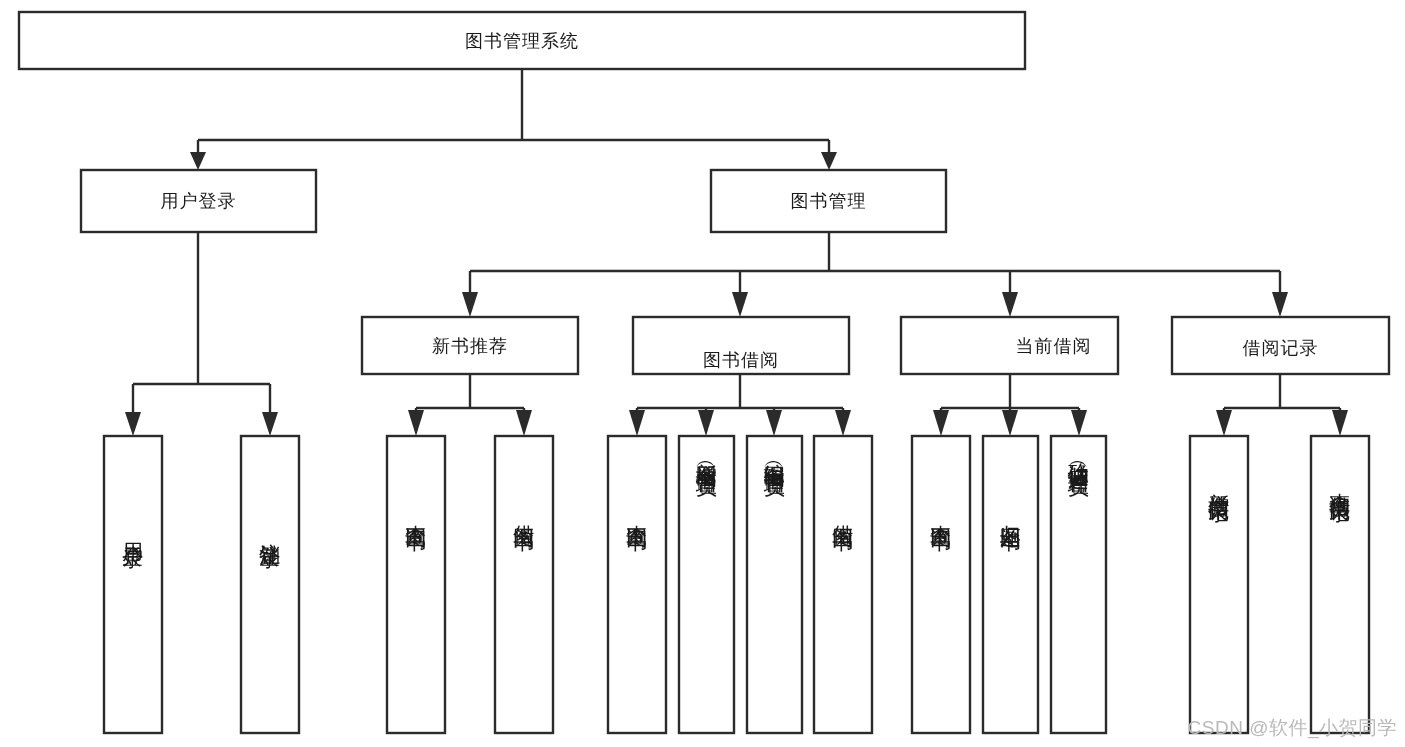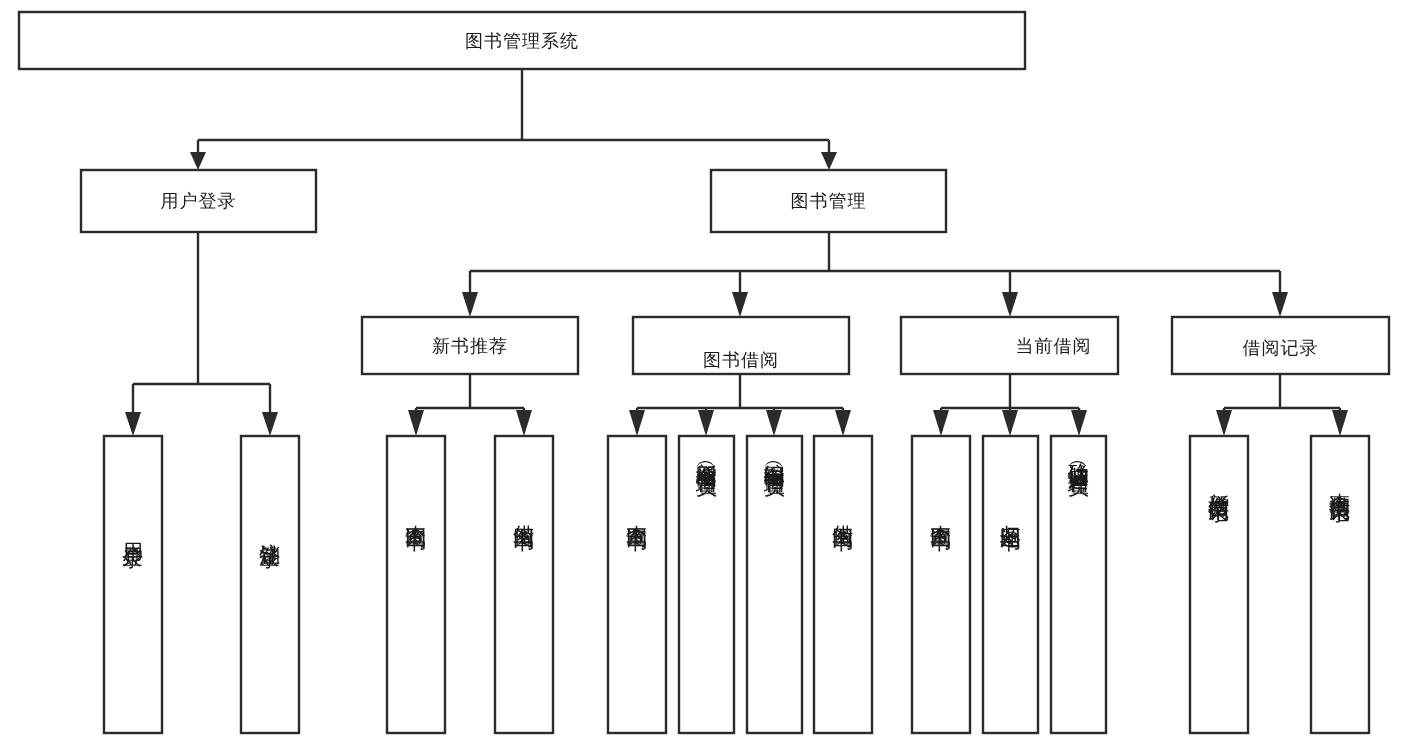--- a/index.html
+++ b/index.html
@@ -249,14 +249,15 @@
     <span class="vlabel-text">确认归还（管理员）</span>
   </div>
 
   <div class="vlabel-wrap" style="left:1190px; top:436px; width:58px; height:297px; padding-top:40px;">
     <span class="vlabel-text">新增借阅记录</span>
   </div>
   <div class="vlabel-wrap" style="left:1311px; top:436px; width:58px; height:297px; padding-top:40px;">
     <span class="vlabel-text">查询借阅记录</span>
   </div>
 
+  <div id="watermark">CSDN @软件_小贺同学</div>
 
 </div>
 
 </body></html>

